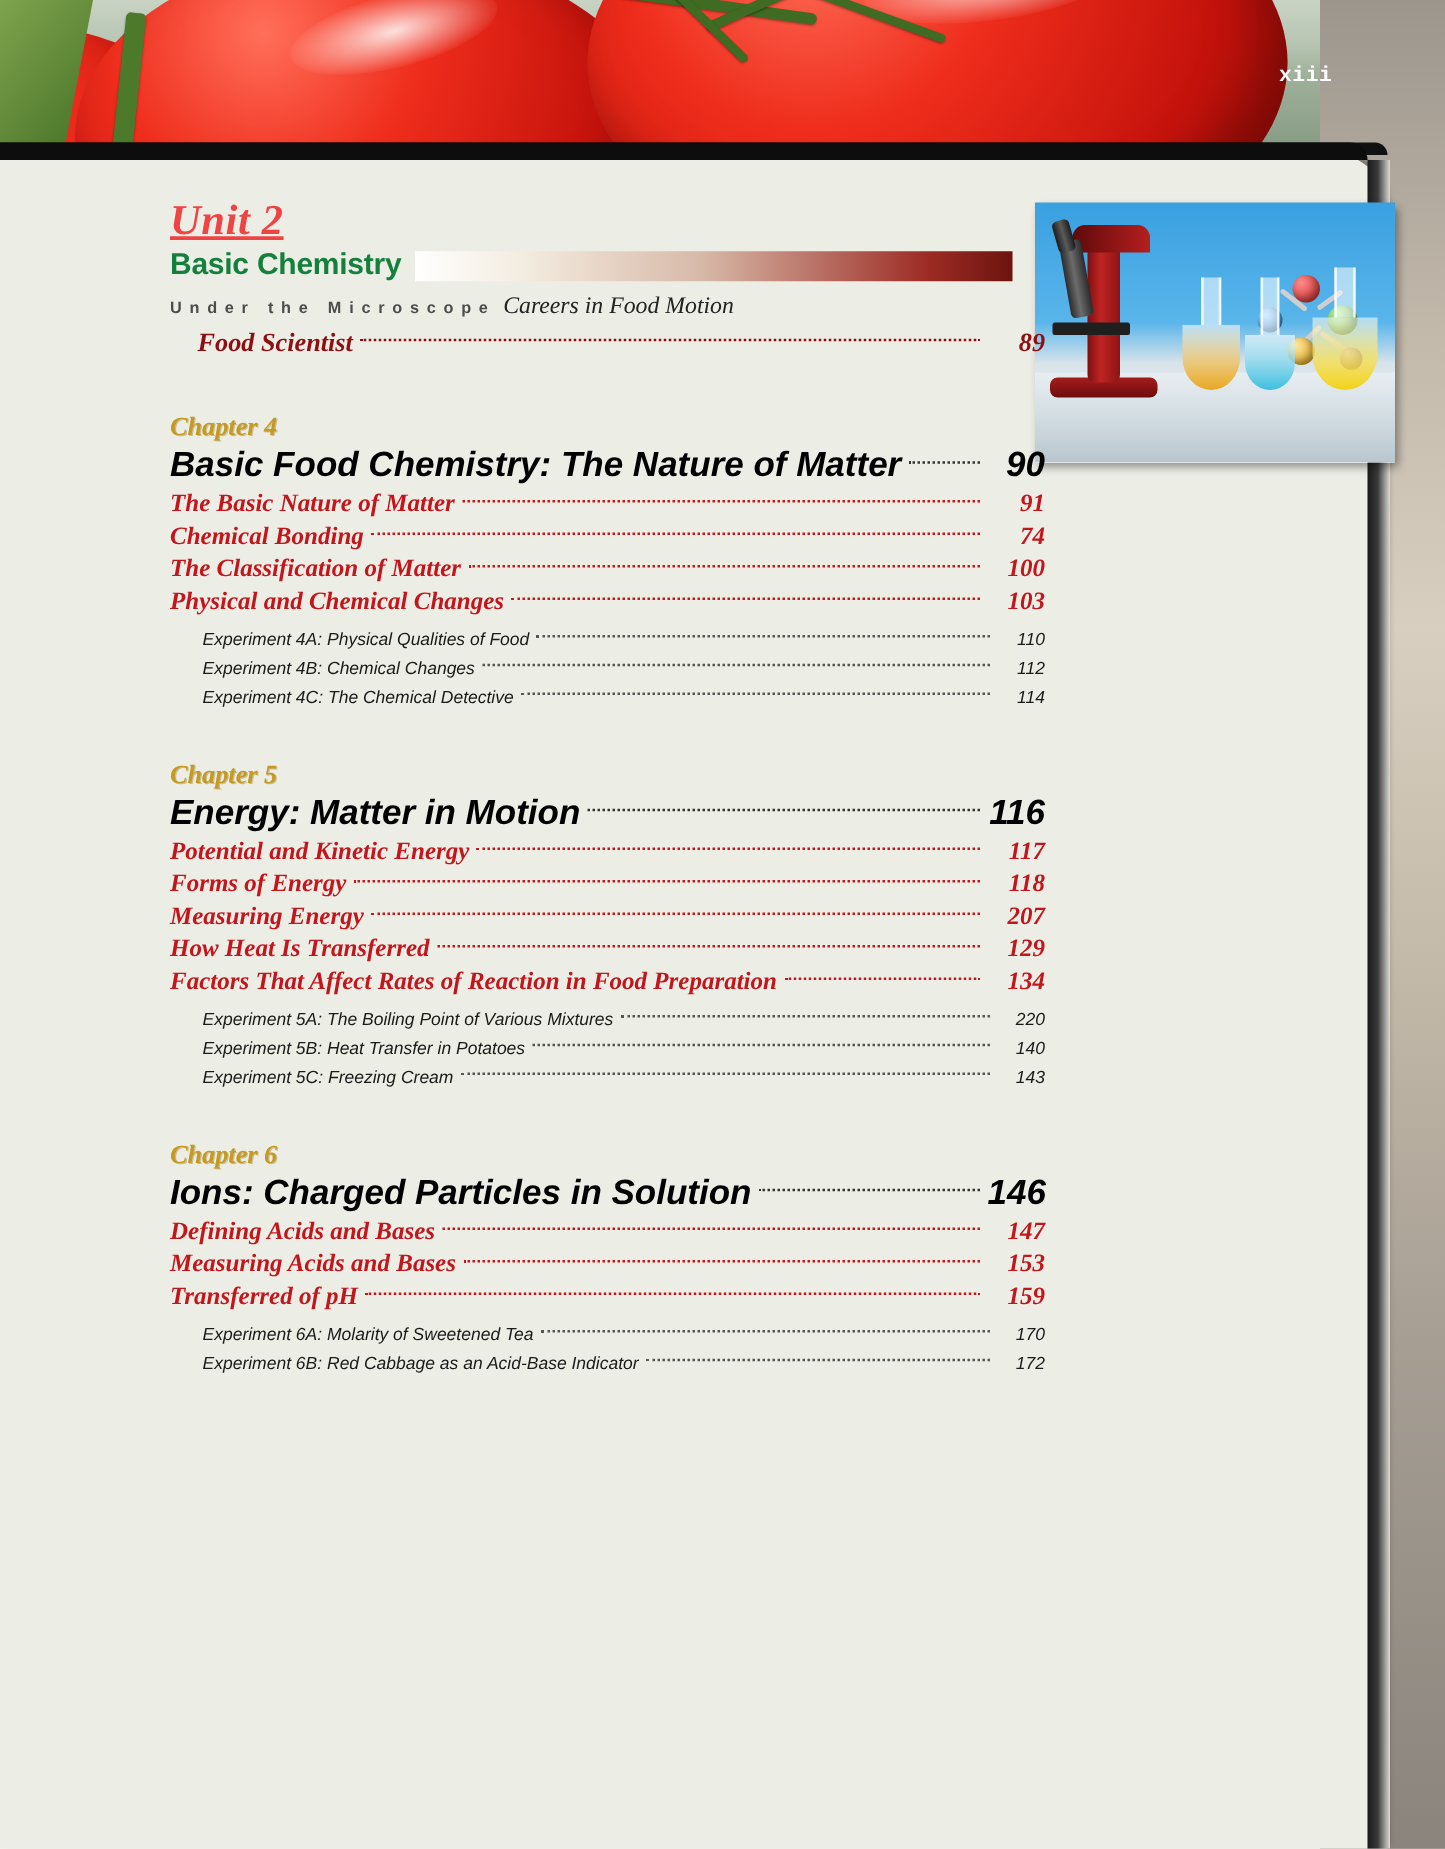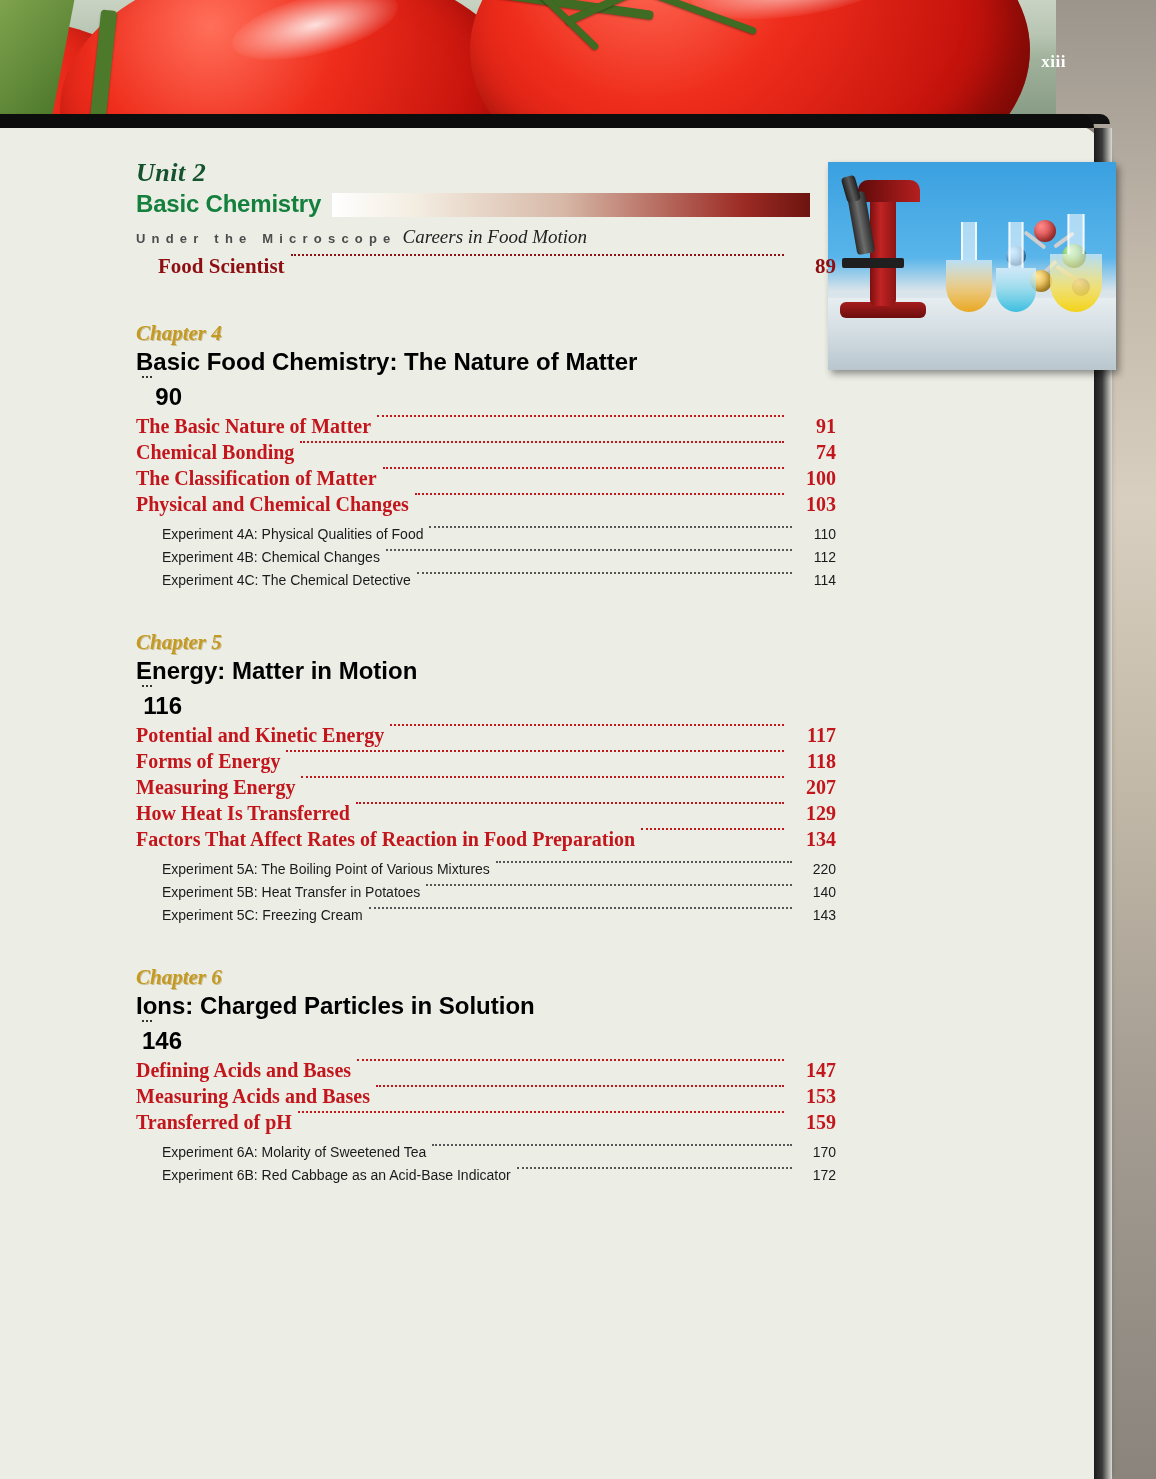--- a/index.html
+++ b/index.html
@@ -99,42 +99,43 @@
   }
   .panel-right-edge {
     position: absolute; left: 1094px; top: 128px; width: 18px; height: 1351px;
     background: linear-gradient(90deg, #1b1b1b 0%, #3a3a3a 45%, #dcdcd6 100%);
   }
 
   
   .folio {
     position: absolute;
     right: 90px; top: 52px;
-    font-family: Liberation Serif, serif;
+    font-family: Liberation Mono, monospace;
     font-size: 17px;
     font-weight: bold;
     color: #ffffff;
     letter-spacing: 0.5px;
   }
 
   
   .content {
     position: absolute;
     left: 136px; top: 158px;
     width: 700px;
   }
 
   .unit-label {
     font-family: "Liberation Serif", serif;
     font-style: italic;
     font-weight: bold;
-    font-size: 26px;
-    color: #14532d;
+    font-size: 34px;
+    color: #ef4444;
     letter-spacing: 0.5px;
     margin: 0 0 2px 0;
+    text-decoration: underline;
   }
   .unit-title-row {
     position: relative;
     height: 30px;
   }
   .unit-title-bar {
     position: absolute;
     left: 196px; top: 3px;
     width: 478px; height: 24px;
     background: linear-gradient(90deg, #ffffff 0%, #f3ece0 18%, #d7b9a8 48%, #9c2b24 86%, #6d140f 100%);
@@ -166,22 +167,23 @@
     font-family: "Liberation Serif", serif;
     font-style: italic;
     font-size: 19px;
     color: #222;
     margin-left: 6px;
   }
 
   
   .entry {
     display: flex;
-    align-items: flex-start;
+    align-items: center;
     white-space: nowrap;
+    font-style: italic;
   }
   .entry .leader {
     flex: 1 1 auto;
     border-bottom: 2px dotted #555;
     margin: 0 6px 5px 6px;
     min-width: 10px;
   }
   .entry .pg { flex: 0 0 auto; text-align: right; }
 
   
@@ -203,24 +205,23 @@
     font-style: italic;
     font-weight: bold;
     font-size: 21px;
     color: #c49a22;
     text-shadow: 1px 1px 0 rgba(140,100,10,0.35);
     margin-bottom: 2px;
   }
   .chapter-title {
     font-family: "Liberation Sans", sans-serif;
     font-weight: bold;
-    font-size: 24px;
+    font-size: 28px;
     color: #000;
     margin-bottom: 4px;
-    flex-direction: column;
   }
   .chapter-title .leader { border-bottom: 2px dotted #333; }
   .chapter-title .pg { width: 46px; }
 
   .section-entry {
     font-family: "Liberation Serif", serif;
     font-weight: bold;
     font-size: 20px;
     color: #c3161c;
     margin-bottom: 3px;

